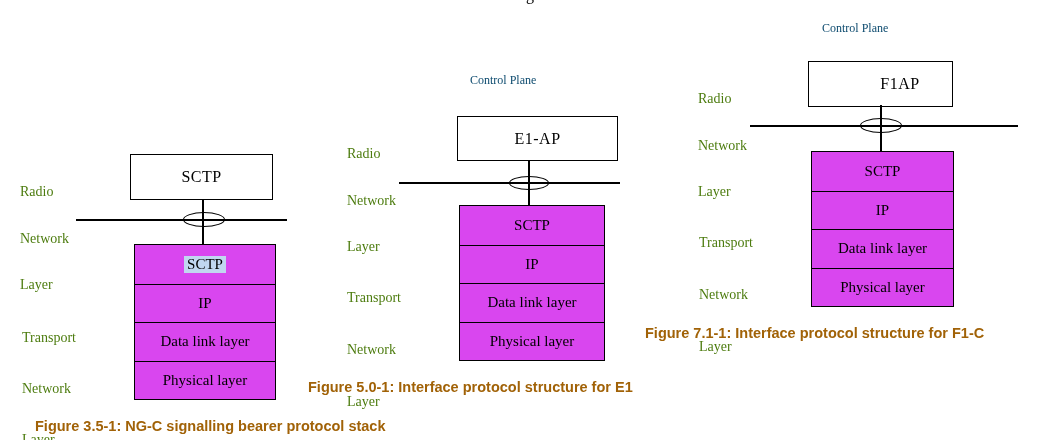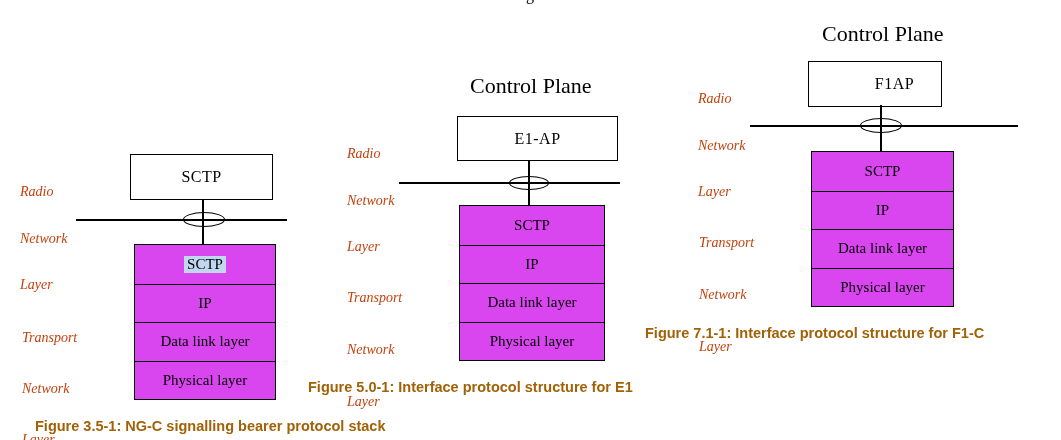--- a/index.html
+++ b/index.html
@@ -2,27 +2,27 @@
 <html><head>
 <meta charset="utf-8">
 <style>
   html,body{margin:0;padding:0;background:#ffffff;}
   #page{
     position:relative;width:1061px;height:440px;background:#ffffff;
     overflow:hidden;font-family:"Liberation Serif", serif;color:#000;
   }
   .abs{position:absolute;}
   
-  .lbl{font-size:14px;white-space:pre;color:#c2410c;font-style:italic;}
+  .lbl{font-size:14px;white-space:pre;color:#4d7c0f;}
   .lbl div{display:block;}
   .radio-lh div{line-height:14.5px;}
   .tns-lh19 div{line-height:19px;}
   .tns-lh20 div{line-height:20px;}
   
-  .plane-title{font-size:22px;color:#000000;white-space:nowrap;}
+  .plane-title{font-size:12px;color:#0c4a6e;white-space:nowrap;}
   
   .pbox{
     box-sizing:border-box;border:1.5px solid #000;background:#fff;
     display:flex;align-items:center;justify-content:center;
     font-size:16px;letter-spacing:0.5px;
   }
   
   .stack{box-sizing:border-box;border:1.5px solid #000;background:#d946ef;}
   .stack-row{
     box-sizing:border-box;height:38.5px;display:flex;align-items:center;justify-content:center;
@@ -119,21 +119,21 @@
 
   <div>
     <div class="abs plane-title" style="left:822px;top:21px;">Control Plane</div>
 
     <div class="abs lbl radio-lh" style="left:698px;top:60px;">
       <div>Radio</div>
       <div>Network</div>
       <div>Layer</div>
     </div>
 
-    <div class="abs pbox" style="left:808px;top:61px;width:134px;height:46px;padding-left:39px;">
+    <div class="abs pbox" style="left:808px;top:61px;width:145px;height:46px;padding-left:39px;">
       <span>F1AP</span>
     </div>
 
     <div class="abs vline" style="left:880px;top:105px;height:46px;"></div>
     <div class="abs hline" style="left:750px;top:125px;width:268px;"></div>
     <div class="abs ellipse" style="left:860px;top:118px;width:42px;height:15px;"></div>
 
     <div class="abs stack" style="left:811px;top:151px;width:143px;">
       <div class="stack-row">SCTP</div>
       <div class="stack-row">IP</div>

